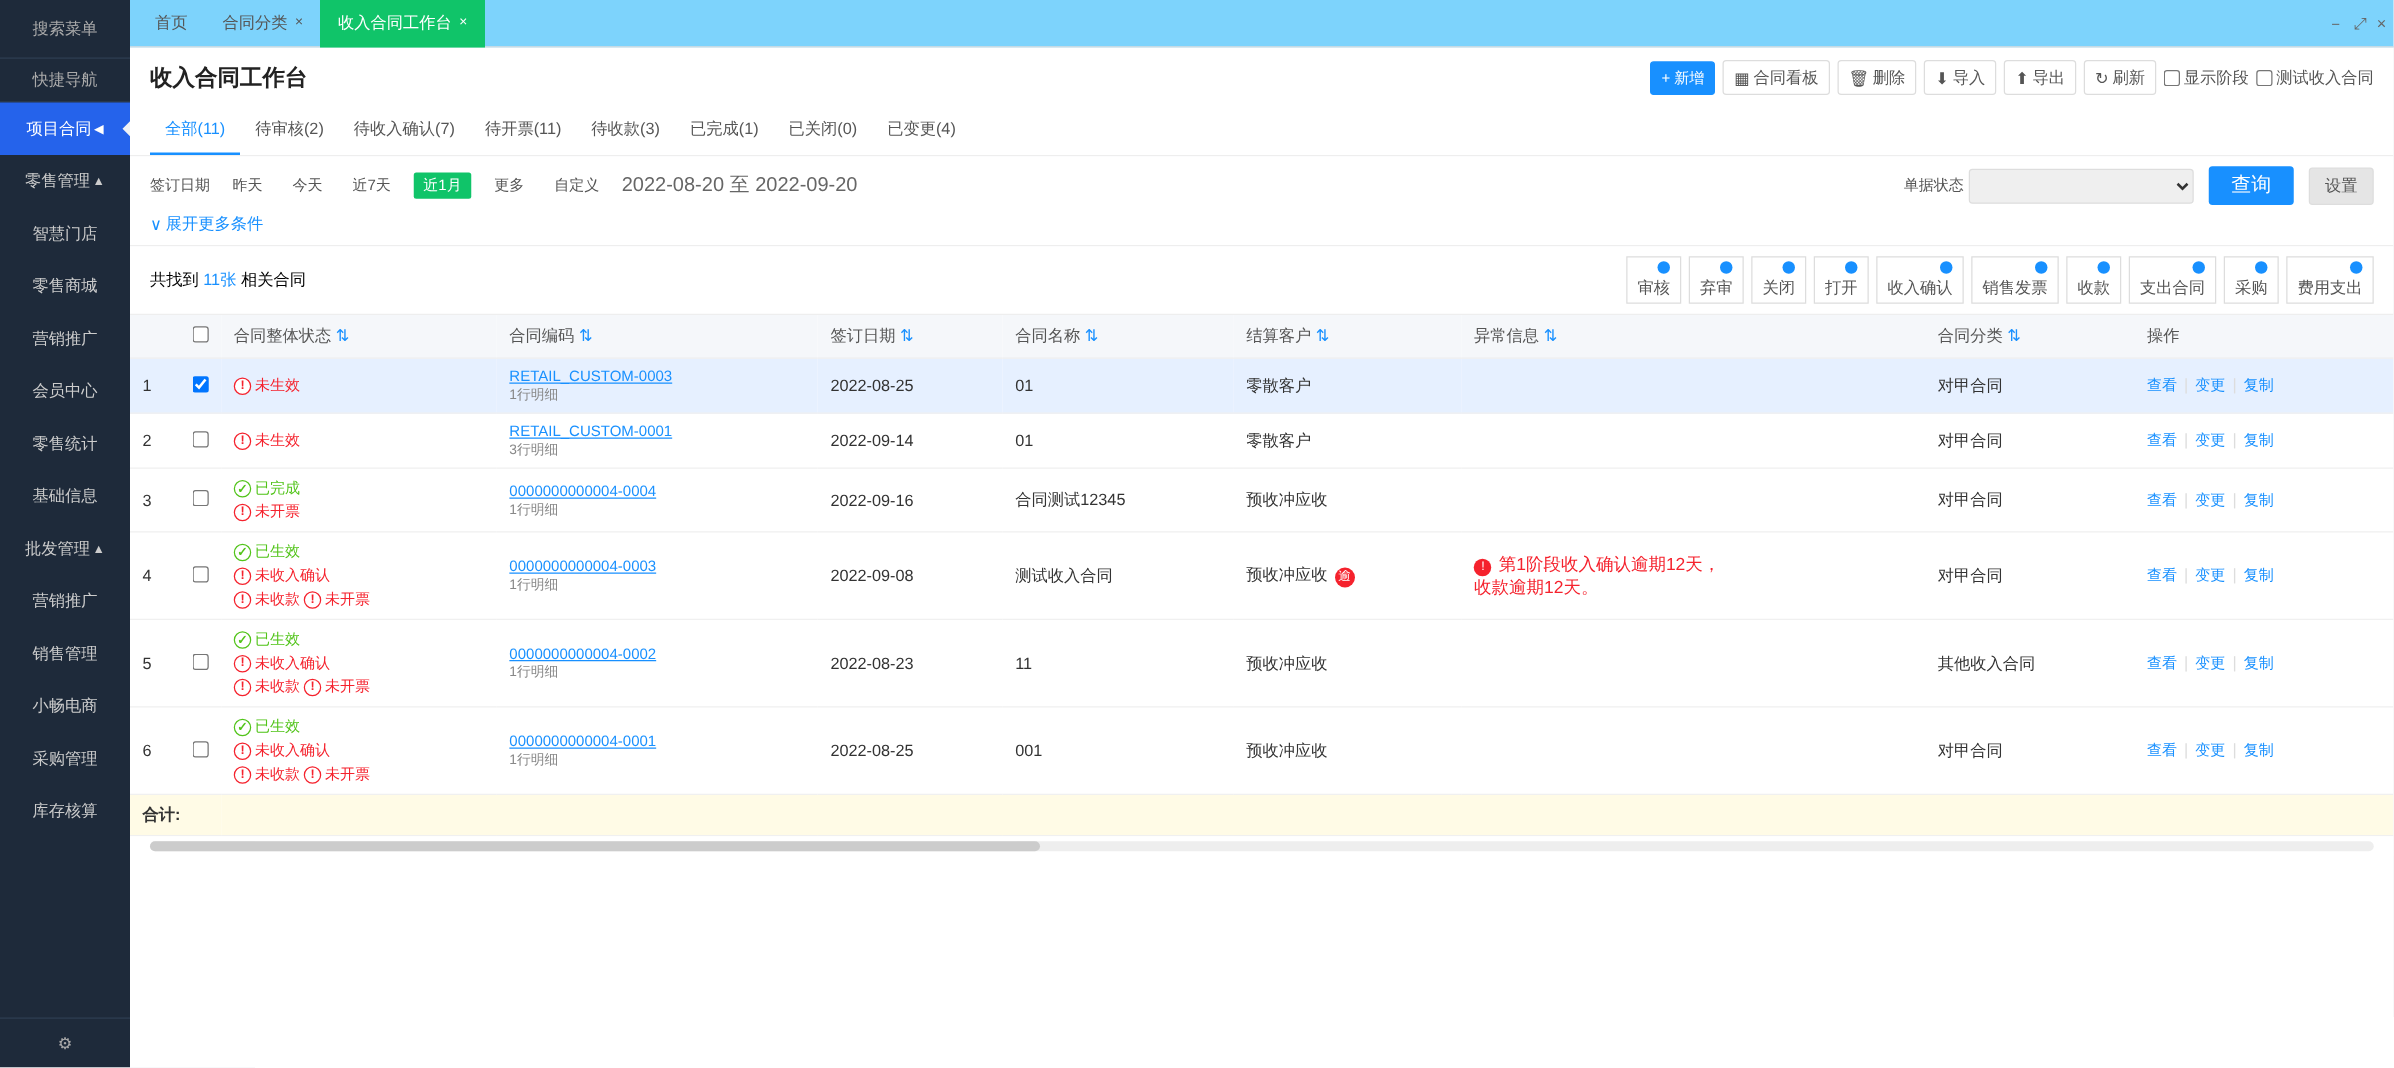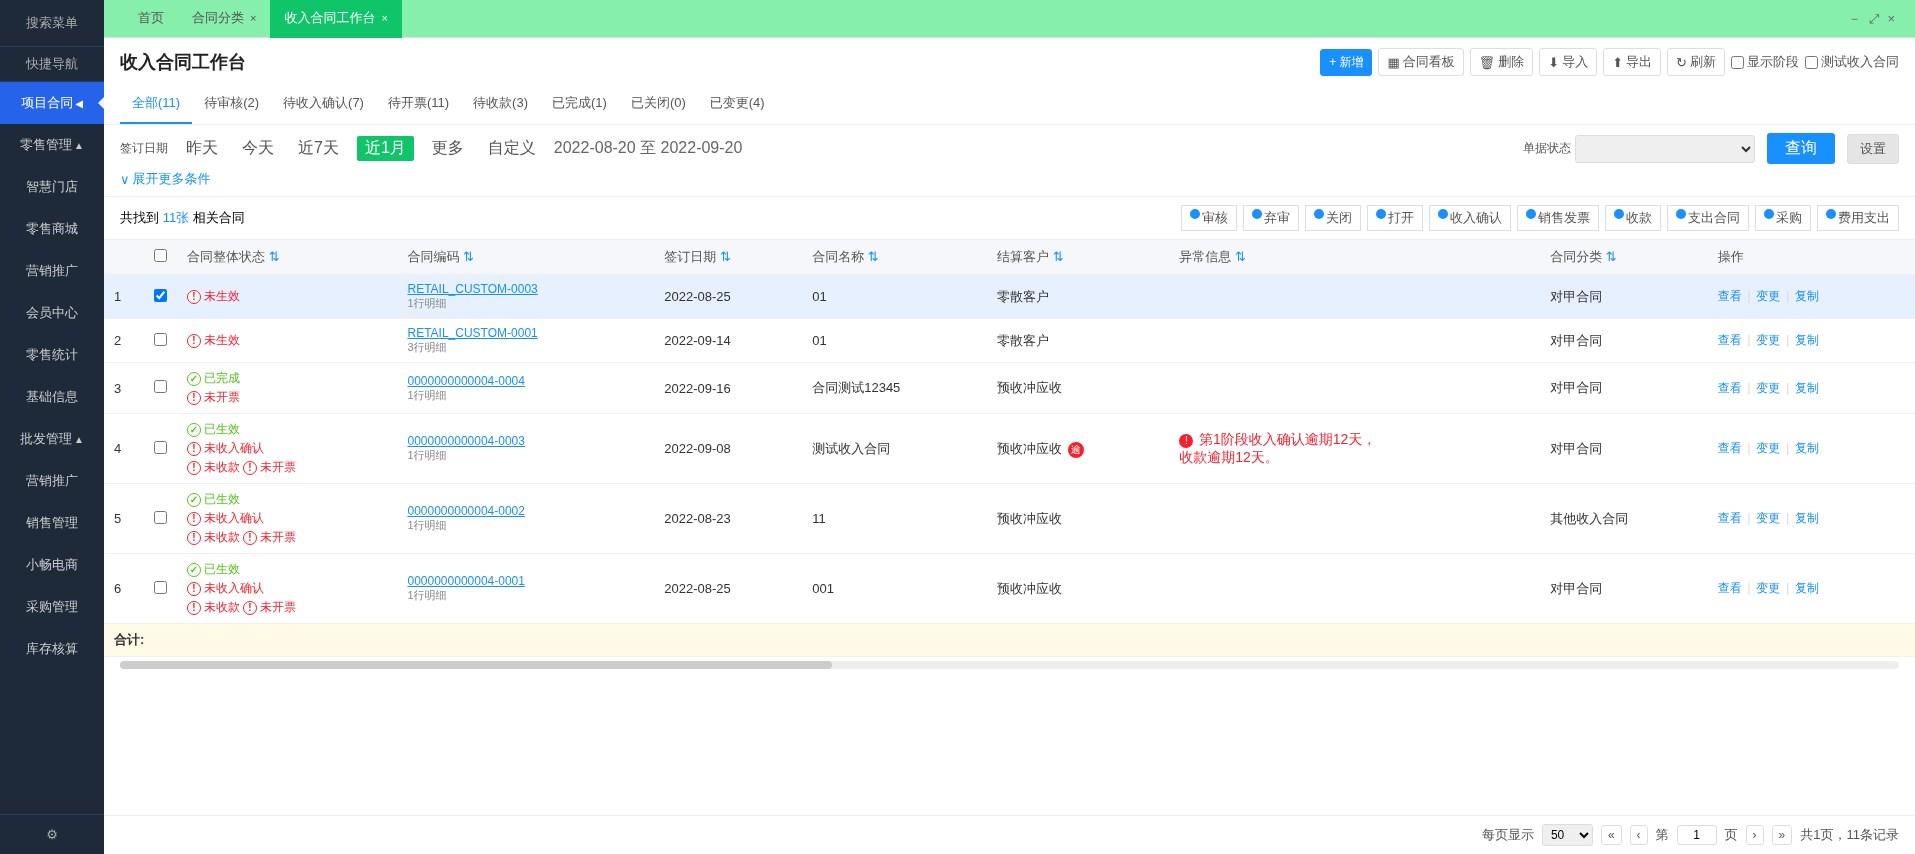--- a/index.html
+++ b/index.html
@@ -12,21 +12,21 @@
     .sidebar-item { padding: 12px 8px; text-align: center; color: #ccc; font-size: 13px; cursor: pointer; position: relative; }
     .sidebar-item.active { background: #2563eb; color: #fff; }
     .sidebar-item.active::after { content: ''; position: absolute; right: 0; top: 50%; transform: translateY(-50%); border: 6px solid transparent; border-right-color: #f0f2f5; }
     .sidebar-item-with-arrow { display: flex; align-items: center; justify-content: center; gap: 2px; }
     .sidebar-bottom { margin-top: auto; padding: 12px 8px; text-align: center; color: #aaa; cursor: pointer; border-top: 1px solid #2e3e52; }
 
     
     .main { flex: 1; display: flex; flex-direction: column; overflow: hidden; }
 
     
-    .top-tabs { background: #86efac; display: flex; align-items: center; border-bottom: 1px solid #ddd; padding: 0 20px; height: 38px; flex-shrink: 0; }
+    .top-tabs { background: #7dd3fc; display: flex; align-items: center; border-bottom: 1px solid #ddd; padding: 0 6px; height: 38px; flex-shrink: 0; }
     .tab { padding: 8px 14px; cursor: pointer; color: #555; font-size: 13px; height: 38px; display: flex; align-items: center; gap: 4px; border-bottom: 2px solid transparent; }
     .tab.active { color: #fff; background: #10c469; border-bottom: 2px solid #10c469; }
     .tab-close { font-size: 11px; color: inherit; margin-left: 2px; }
     .top-right { margin-left: auto; display: flex; align-items: center; gap: 8px; }
     .top-right-btn { background: none; border: none; cursor: pointer; color: #666; font-size: 13px; }
 
     
     .content { flex: 1; display: flex; flex-direction: column; overflow: hidden; padding: 0; }
     .page-title { font-size: 18px; font-weight: bold; color: #222; }
     .toolbar-btn { display: flex; align-items: center; gap: 3px; padding: 4px 8px; border: 1px solid #ddd; border-radius: 3px; cursor: pointer; background: #fff; color: #555; font-size: 12px; }
@@ -35,34 +35,34 @@
 
     
     .filter-tabs { background: #fff; padding: 0 16px; display: flex; align-items: center; border-bottom: 1px solid #eee; }
     .filter-tab { padding: 10px 12px; cursor: pointer; color: #555; font-size: 13px; border-bottom: 2px solid transparent; }
     .filter-tab.active { color: #1890ff; border-bottom: 2px solid #1890ff; }
 
     
     .filter-bar { background: #fff; padding: 8px 16px; border-bottom: 1px solid #eee; display: flex; flex-direction: column; gap: 6px; }
     .filter-row { display: flex; align-items: center; gap: 12px; flex-wrap: wrap; }
     .filter-label { color: #555; font-size: 12px; white-space: nowrap; }
-    .date-btn { padding: 2px 6px; border: none; background: none; cursor: pointer; color: #555; font-size: 16px; }
+    .date-btn { padding: 2px 6px; border: none; background: none; cursor: pointer; color: #555; font-size: 12px; }
     .date-btn.active { background: #10c469; color: #fff; border-radius: 2px; padding: 2px 8px; }
     .date-range { font-size: 16px; color: #666; }
     .filter-select-wrap { display: flex; align-items: center; gap: 4px; }
     .filter-select { border: 1px solid #ddd; border-radius: 3px; padding: 4px 8px; font-size: 12px; color: #333; min-width: 180px; height: 28px; }
     .filter-expand { display: flex; align-items: center; gap: 3px; color: #1890ff; cursor: pointer; font-size: 12px; }
     .query-btn { background: #1890ff; color: #fff; border: none; border-radius: 3px; padding: 5px 18px; cursor: pointer; font-size: 16px; }
     .setting-btn { background: #e5e5e5; color: #555; border: 1px solid #ddd; border-radius: 3px; padding: 5px 12px; cursor: pointer; font-size: 13px; }
 
     
     .table-area { flex: 1; overflow: auto; background: #fff; margin: 0; }
     .table-header { padding: 8px 16px; display: flex; align-items: center; justify-content: space-between; border-bottom: 1px solid #eee; flex-wrap: wrap; gap: 6px; }
     .action-btns { display: flex; gap: 6px; flex-wrap: wrap; }
-    .action-btn { padding: 3px 8px; border: 1px solid #ddd; border-radius: 0; cursor: pointer; background: #fff; color: #555; font-size: 12px; display: flex; align-items: flex-start; gap: 2px; }
+    .action-btn { padding: 3px 8px; border: 1px solid #ddd; border-radius: 0; cursor: pointer; background: #fff; color: #555; font-size: 12px; display: flex; align-items: flex-end; gap: 2px; flex-direction: column; }
 
     table { width: 100%; border-collapse: collapse; font-size: 12px; }
     thead tr { background: #f5f7fa; }
     th { padding: 8px 10px; text-align: left; color: #555; font-weight: normal; border-bottom: 1px solid #eee; white-space: nowrap; }
     td { padding: 7px 10px; border-bottom: 1px solid #f0f0f0; color: #333; vertical-align: middle; }
     tr.selected td { background: #e6f0ff; }
     tr.summary td { background: #fffbe6; font-weight: bold; }
     .circle-icon { width: 14px; height: 14px; border-radius: 50%; display: inline-flex; align-items: center; justify-content: center; font-size: 10px; font-weight: bold; flex-shrink: 0; }
     .circle-red { background: #fff; border: 1.5px solid #f5222d; color: #f5222d; }
     .circle-green { background: #fff; border: 1.5px solid #52c41a; color: #52c41a; }
@@ -555,30 +555,14 @@
         </tbody>
       </table>
 
       <div style="padding:4px 16px; background:#fff;">
         <div style="height:8px; background:#eee; border-radius:4px; width:100%;">
           <div style="height:8px; background:#ccc; border-radius:4px; width:40%;"></div>
         </div>
       </div>
     </div>
 
-    <div class="pagination">
-      <span>每页显示</span>
-      <select class="page-size-select">
-        <option>50</option>
-        <option>20</option>
-        <option>100</option>
-      </select>
-      <button class="page-btn">«</button>
-      <button class="page-btn">‹</button>
-      <span>第</span>
-      <input class="current-page" type="text" value="1" style="">
-      <span>页</span>
-      <button class="page-btn">›</button>
-      <button class="page-btn">»</button>
-      <span>共1页，11条记录</span>
-    </div>
   </div>
 </div>
 
 </body></html>

